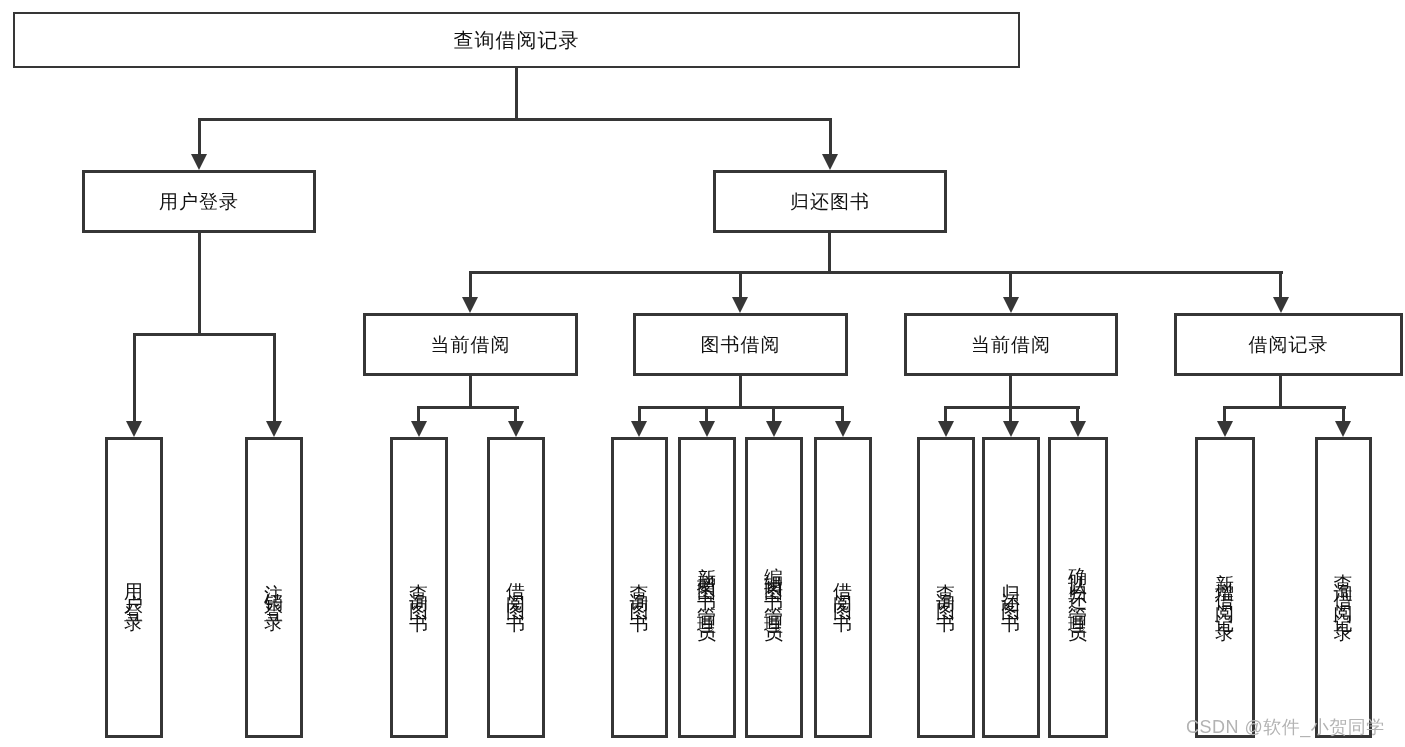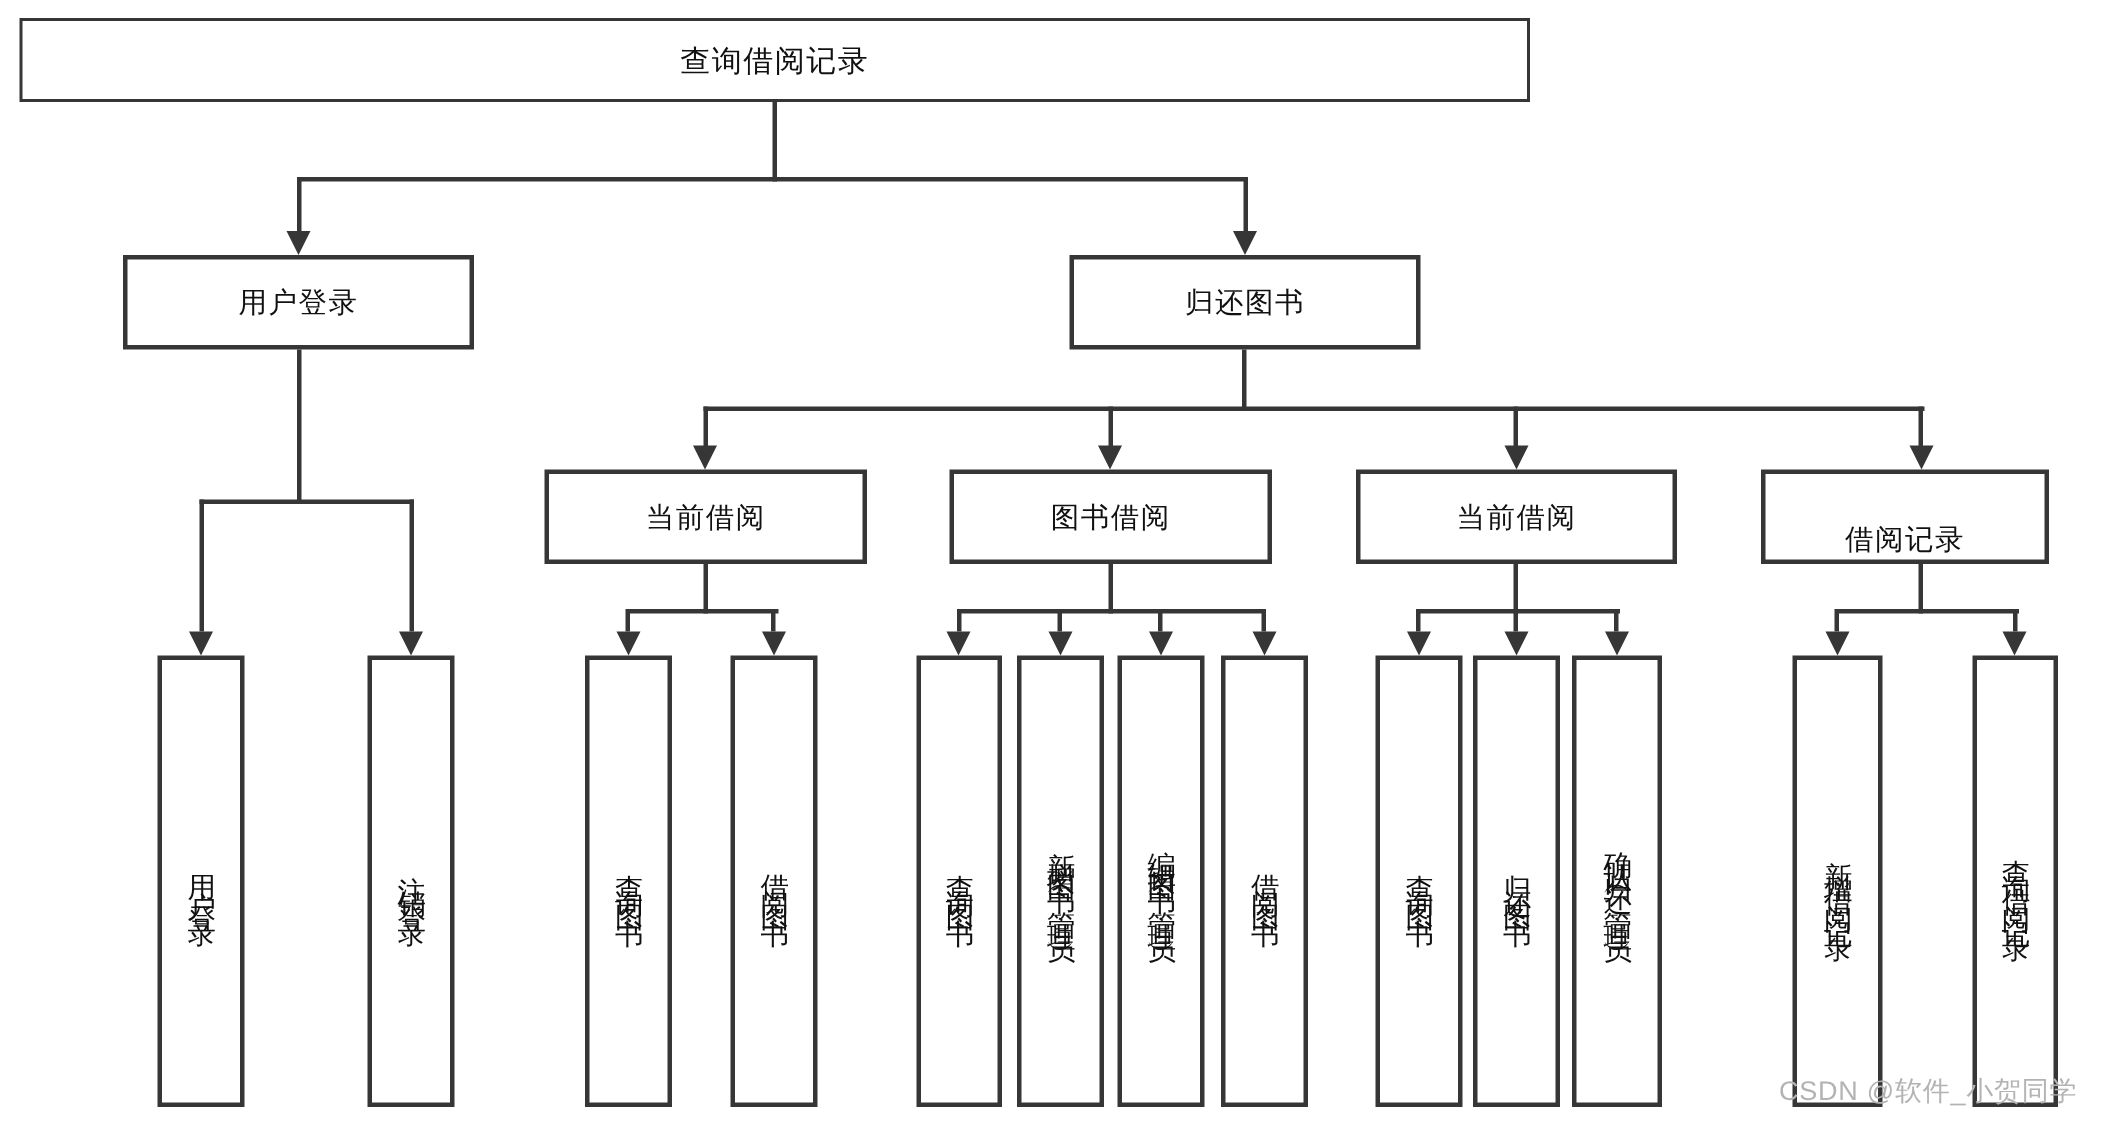--- a/index.html
+++ b/index.html
@@ -48,21 +48,21 @@
 
   <div class="box" style="left:363px;top:313px;width:215px;height:63px;">
     <span>当前借阅</span>
   </div>
   <div class="box" style="left:904px;top:313px;width:214px;height:63px;">
     <span>当前借阅</span>
   </div>
   <div class="box" style="left:633px;top:313px;width:215px;height:63px;">
     <span>图书借阅</span>
   </div>
-  <div class="box" style="left:1174px;top:313px;width:192px;height:63px;align-items:flex-end;">
+  <div class="box" style="left:1174px;top:313px;width:229px;height:63px;">
     <span>借阅记录</span>
   </div>
 
   <div class="box" style="left:105px;top:437px;width:58px;height:301px;">
     <span class="vlabel">用户登录</span>
   </div>
   <div class="box" style="left:245px;top:437px;width:58px;height:301px;">
     <span class="vlabel">注销登录</span>
   </div>
 

